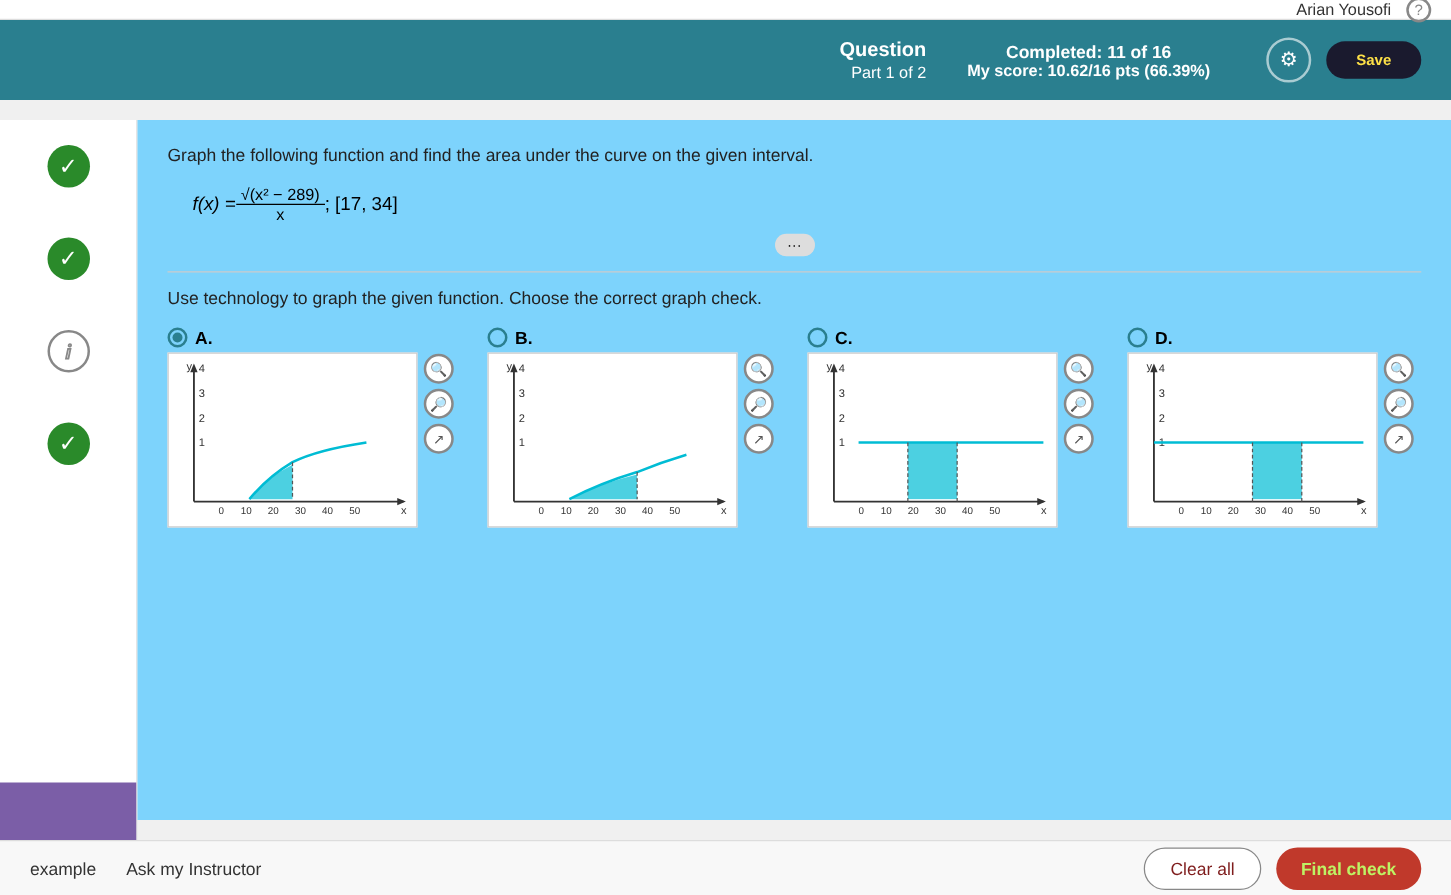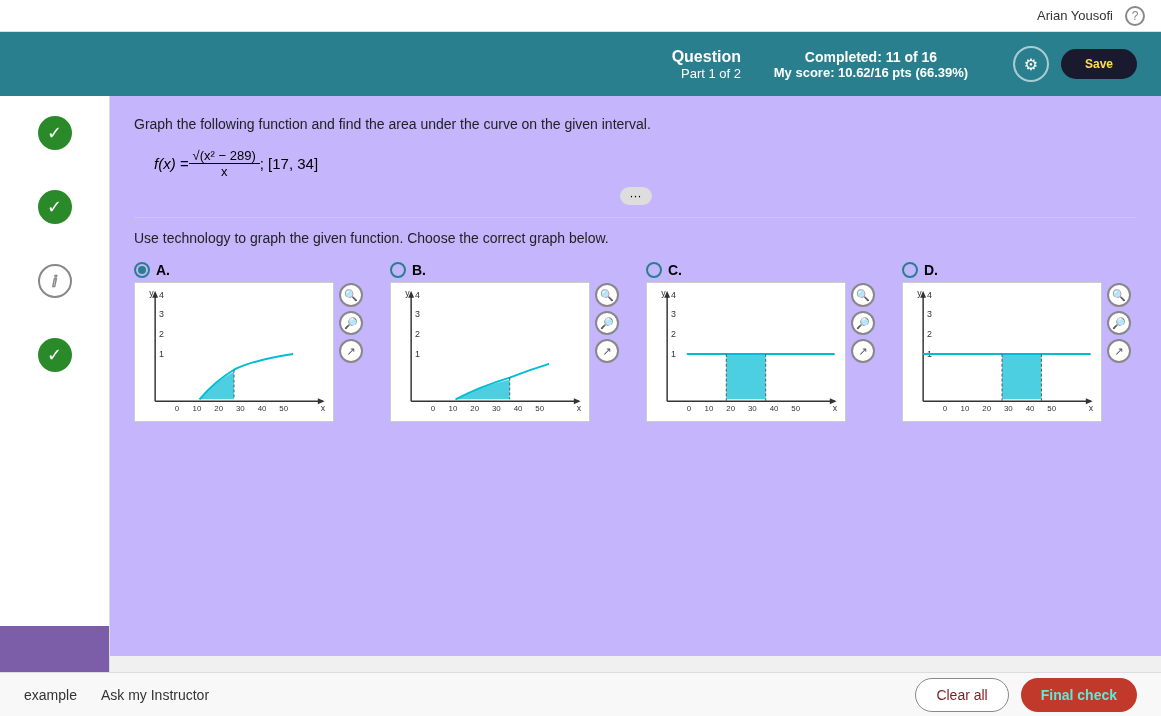--- a/index.html
+++ b/index.html
@@ -1,21 +1,21 @@
 <!DOCTYPE html>
 <html><head>
   <meta charset="utf-8">
   <style>
     * { box-sizing: border-box; margin: 0; padding: 0; }
     body { font-family: Arial, sans-serif; background: #f0f0f0; width: 1161px; height: 716px; overflow: hidden; position: relative; }
 
     
     .top-bar {
       background: #fff;
-      height: 32px;
+      height: 16px;
       display: flex;
       align-items: center;
       justify-content: flex-end;
       padding: 0 16px;
       border-bottom: 1px solid #ddd;
       font-size: 13px;
       color: #333;
     }
     .top-bar .username { margin-right: 12px; }
     .top-bar .help-icon {
@@ -98,21 +98,21 @@
       margin-top: auto;
     }
 
     
     .main-content {
       position: absolute;
       top: 96px;
       left: 110px;
       right: 0;
       bottom: 60px;
-      background: #c4b5fd;
+      background: #7dd3fc;
       padding: 20px 24px;
       overflow-y: auto;
     }
 
     .problem-statement {
       font-size: 14px;
       color: #222;
       margin-bottom: 16px;
     }
 
@@ -201,21 +201,21 @@
       justify-content: space-between;
     }
     .bottom-left { display: flex; gap: 24px; align-items: center; font-size: 14px; color: #333; }
     .bottom-left a { color: #333; text-decoration: none; cursor: pointer; }
     .bottom-right { display: flex; gap: 12px; }
     .clear-btn {
       background: white; border: 1px solid #888; border-radius: 20px;
       padding: 8px 20px; font-size: 14px; cursor: pointer; color: #7f1d1d;
     }
     .final-btn {
-      background: #c0392b; color: #5eead4; border: none; border-radius: 20px;
+      background: #c0392b; color: #bef264; border: none; border-radius: 20px;
       padding: 8px 20px; font-size: 14px; font-weight: bold; cursor: pointer;
     }
 
     
     .expand-btn {
       background: #ddd; border: none; border-radius: 10px; padding: 2px 10px;
       font-size: 12px; cursor: pointer; margin: 0 auto; display: block;
     }
   </style>
 </head>
@@ -255,21 +255,21 @@
     <span class="fraction">
       <span class="numerator">√(x² − 289)</span>
       <span class="denominator">x</span>
     </span>
     <span>; [17, 34]</span>
   </div>
 
   <button class="expand-btn">···</button>
 
   <hr class="divider">
-  <p class="instruction">Use technology to graph the given function. Choose the correct graph below.</p>
+  <p class="instruction">Use technology to graph the given function. Choose the correct graph check.</p>
 
   <div class="graph-choices">
 
     <div class="graph-choice">
       <div class="graph-choice-header">
         <div class="radio-btn selected"></div>
         <span>A.</span>
       </div>
       <div class="graph-container">
         <svg class="graph-svg" viewBox="0 0 200 140">

